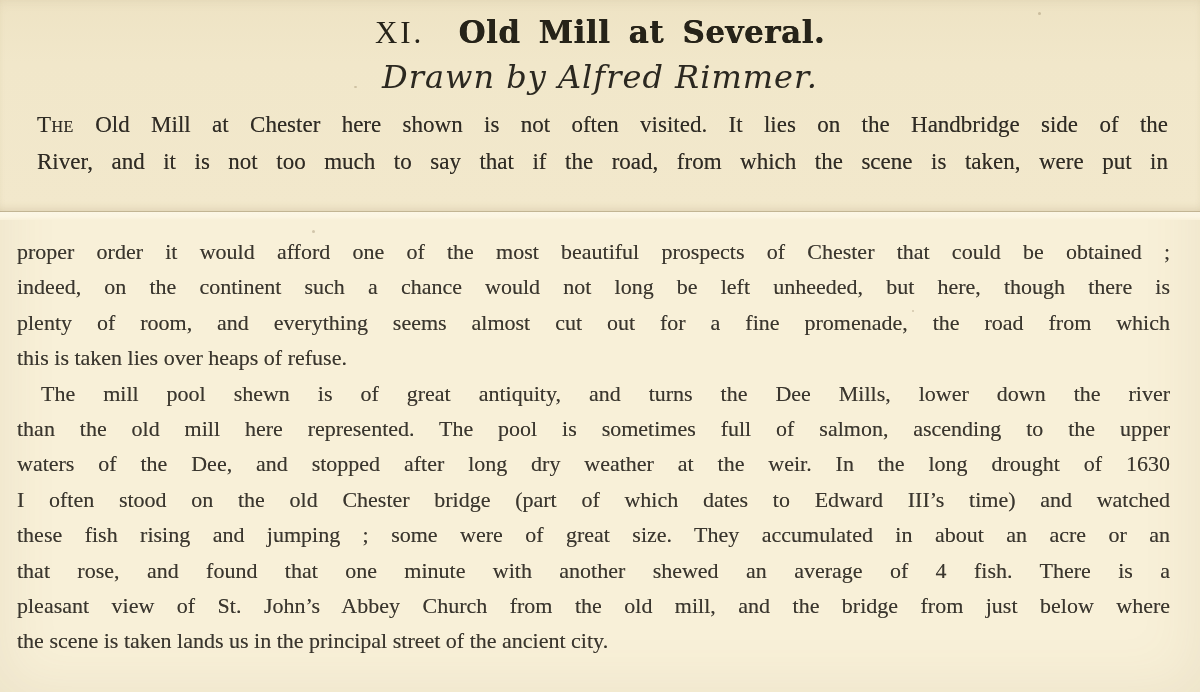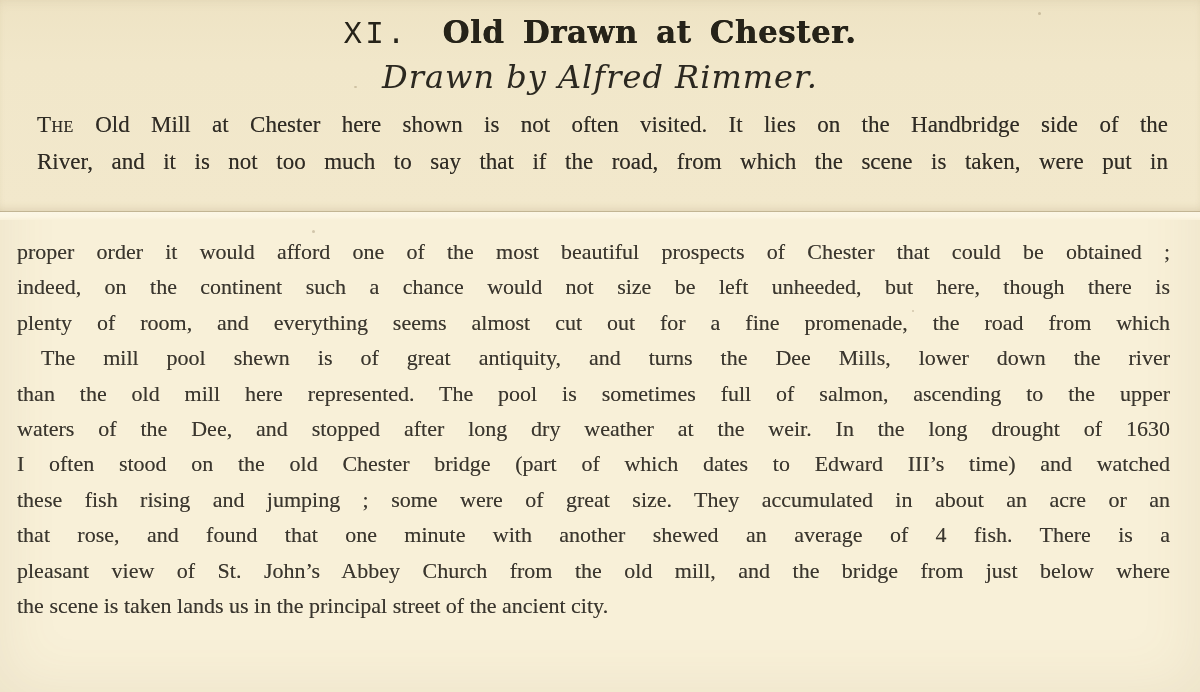--- a/index.html
+++ b/index.html
@@ -41,21 +41,21 @@
   .title-row {
     position: absolute;
     top: 10px; left: 0;
     width: 100%;
     text-align: center;
     line-height: 44px;
     white-space: nowrap;
     color: #262319;
   }
   .chapter-num {
-    font-family: Liberation Mono, monospace;
+    font-family: Liberation Serif, serif;
     font-size: 31px;
     letter-spacing: 3px;
     margin-right: 34px;
   }
   .blackletter {
     font-family: "DejaVu Serif", serif;
     font-weight: 700;
     font-size: 31px;
     letter-spacing: 0.5px;
     word-spacing: 7px;
@@ -113,40 +113,41 @@
   .speck.s4 { left: 608px;  top: 434px; width: 2px; height: 3px; }
   .speck.s5 { left: 912px;  top: 310px; width: 2px; height: 2px; }
 </style>
 </head>
 <body>
 
 <div class="page">
 
   <section class="top-band">
     <div class="title-row">
-      <span class="chapter-num">XI.</span><span class="blackletter">Old Drawn at Chester.</span>
+      <span class="chapter-num">XI.</span><span class="blackletter">Old Mill at Several.</span>
     </div>
     <div class="subtitle">Drawn by Alfred Rimmer.</div>
 
     <div class="intro">
       <div class="line j">
         <span class="sc">The</span>
         <span>Old Mill at Chester here shown is not often visited.  It lies on the Handbridge side of the</span>
       </div>
       <div class="line j">River, and it is not too much to say that if the road, from which the scene is taken, were put in</div>
     </div>
   </section>
 
   <div class="seam"></div>
 
   <section>
     <div class="body-text">
       <div class="line j">proper order it would afford one of the most beautiful prospects of Chester that could be obtained ;</div>
-      <div class="line j">indeed, on the continent such a chance would not size be left unheeded, but here, though there is</div>
+      <div class="line j">indeed, on the continent such a chance would not long be left unheeded, but here, though there is</div>
       <div class="line j">plenty of room, and everything seems almost cut out for a fine promenade, the road from which</div>
+      <div class="line l">this is taken lies over heaps of refuse.</div>
       <div class="line j indent">The mill pool shewn is of great antiquity, and turns the Dee Mills, lower down the river</div>
       <div class="line j">than the old mill here represented.  The pool is sometimes full of salmon, ascending to the upper</div>
       <div class="line j">waters of the Dee, and stopped after long dry weather at the weir.  In the long drought of 1630</div>
       <div class="line j">I often stood on the old Chester bridge (part of which dates to Edward III’s time) and watched</div>
       <div class="line j">these fish rising and jumping ; some were of great size.  They accumulated in about an acre or an</div>
       <div class="line j">that rose, and found that one minute with another shewed an average of 4 fish.  There is a</div>
       <div class="line j">pleasant view of St. John’s Abbey Church from the old mill, and the bridge from just below where</div>
       <div class="line l">the scene is taken lands us in the principal street of the ancient city.</div>
     </div>
   </section>

